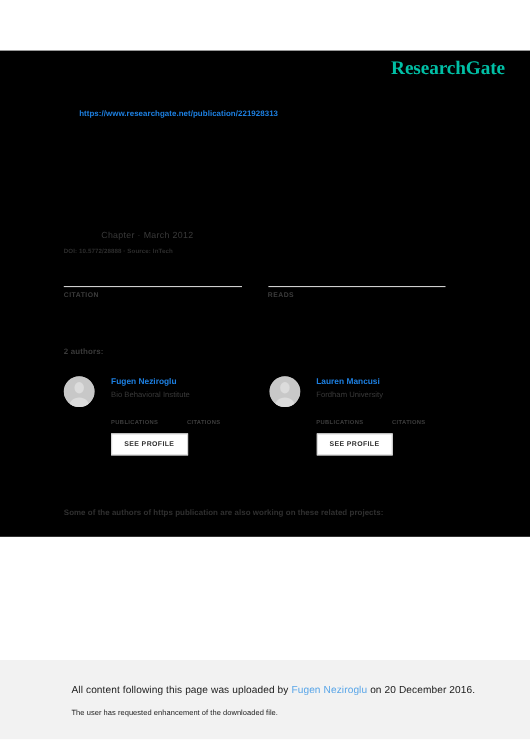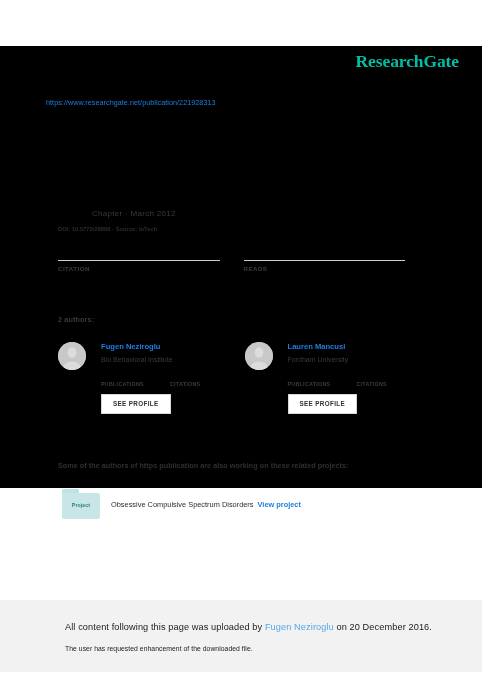--- a/index.html
+++ b/index.html
@@ -45,23 +45,23 @@
     font-weight: 700;
     letter-spacing: -0.1px;
     color: #00bfa5;
     white-space: nowrap;
   }
 
   
   .pub-url {
     position: absolute;
     top: 52px;
-    left: 46px;
+    left: 72px;
     font-size: 7.2px;
-    font-weight: 400;
+    font-weight: 700;
     letter-spacing: 0.05px;
     color: #1d7fe0;
     white-space: nowrap;
   }
 
   
   .hidden-title {
     position: absolute;
     top: 76px;
     left: 58px;
@@ -378,30 +378,20 @@
           </div>
         </div>
         <div class="see-profile">SEE PROFILE</div>
       </div>
     </div>
 
   </div>
 
   <div class="projects-heading">Some of the authors of https publication are also working on these related projects:</div>
 
-  <div class="project-row">
-    <div class="folder-icon">
-      <div class="folder-tab"></div>
-      <div class="folder-body"></div>
-      <div class="folder-label">Project</div>
-    </div>
-    <div class="project-text">
-      <span class="project-title">Obsessive Compulsive Spectrum Disorders</span><span class="view-project">View project</span>
-    </div>
-  </div>
 
 </div>
 
 <div class="footer">
   <div class="footer-main">
     <span>All content following this page was uploaded by </span><span class="uploader">Fugen Neziroglu</span><span> on 20 December 2016.</span>
   </div>
   <div class="footer-sub">The user has requested enhancement of the downloaded file.</div>
 </div>
 

